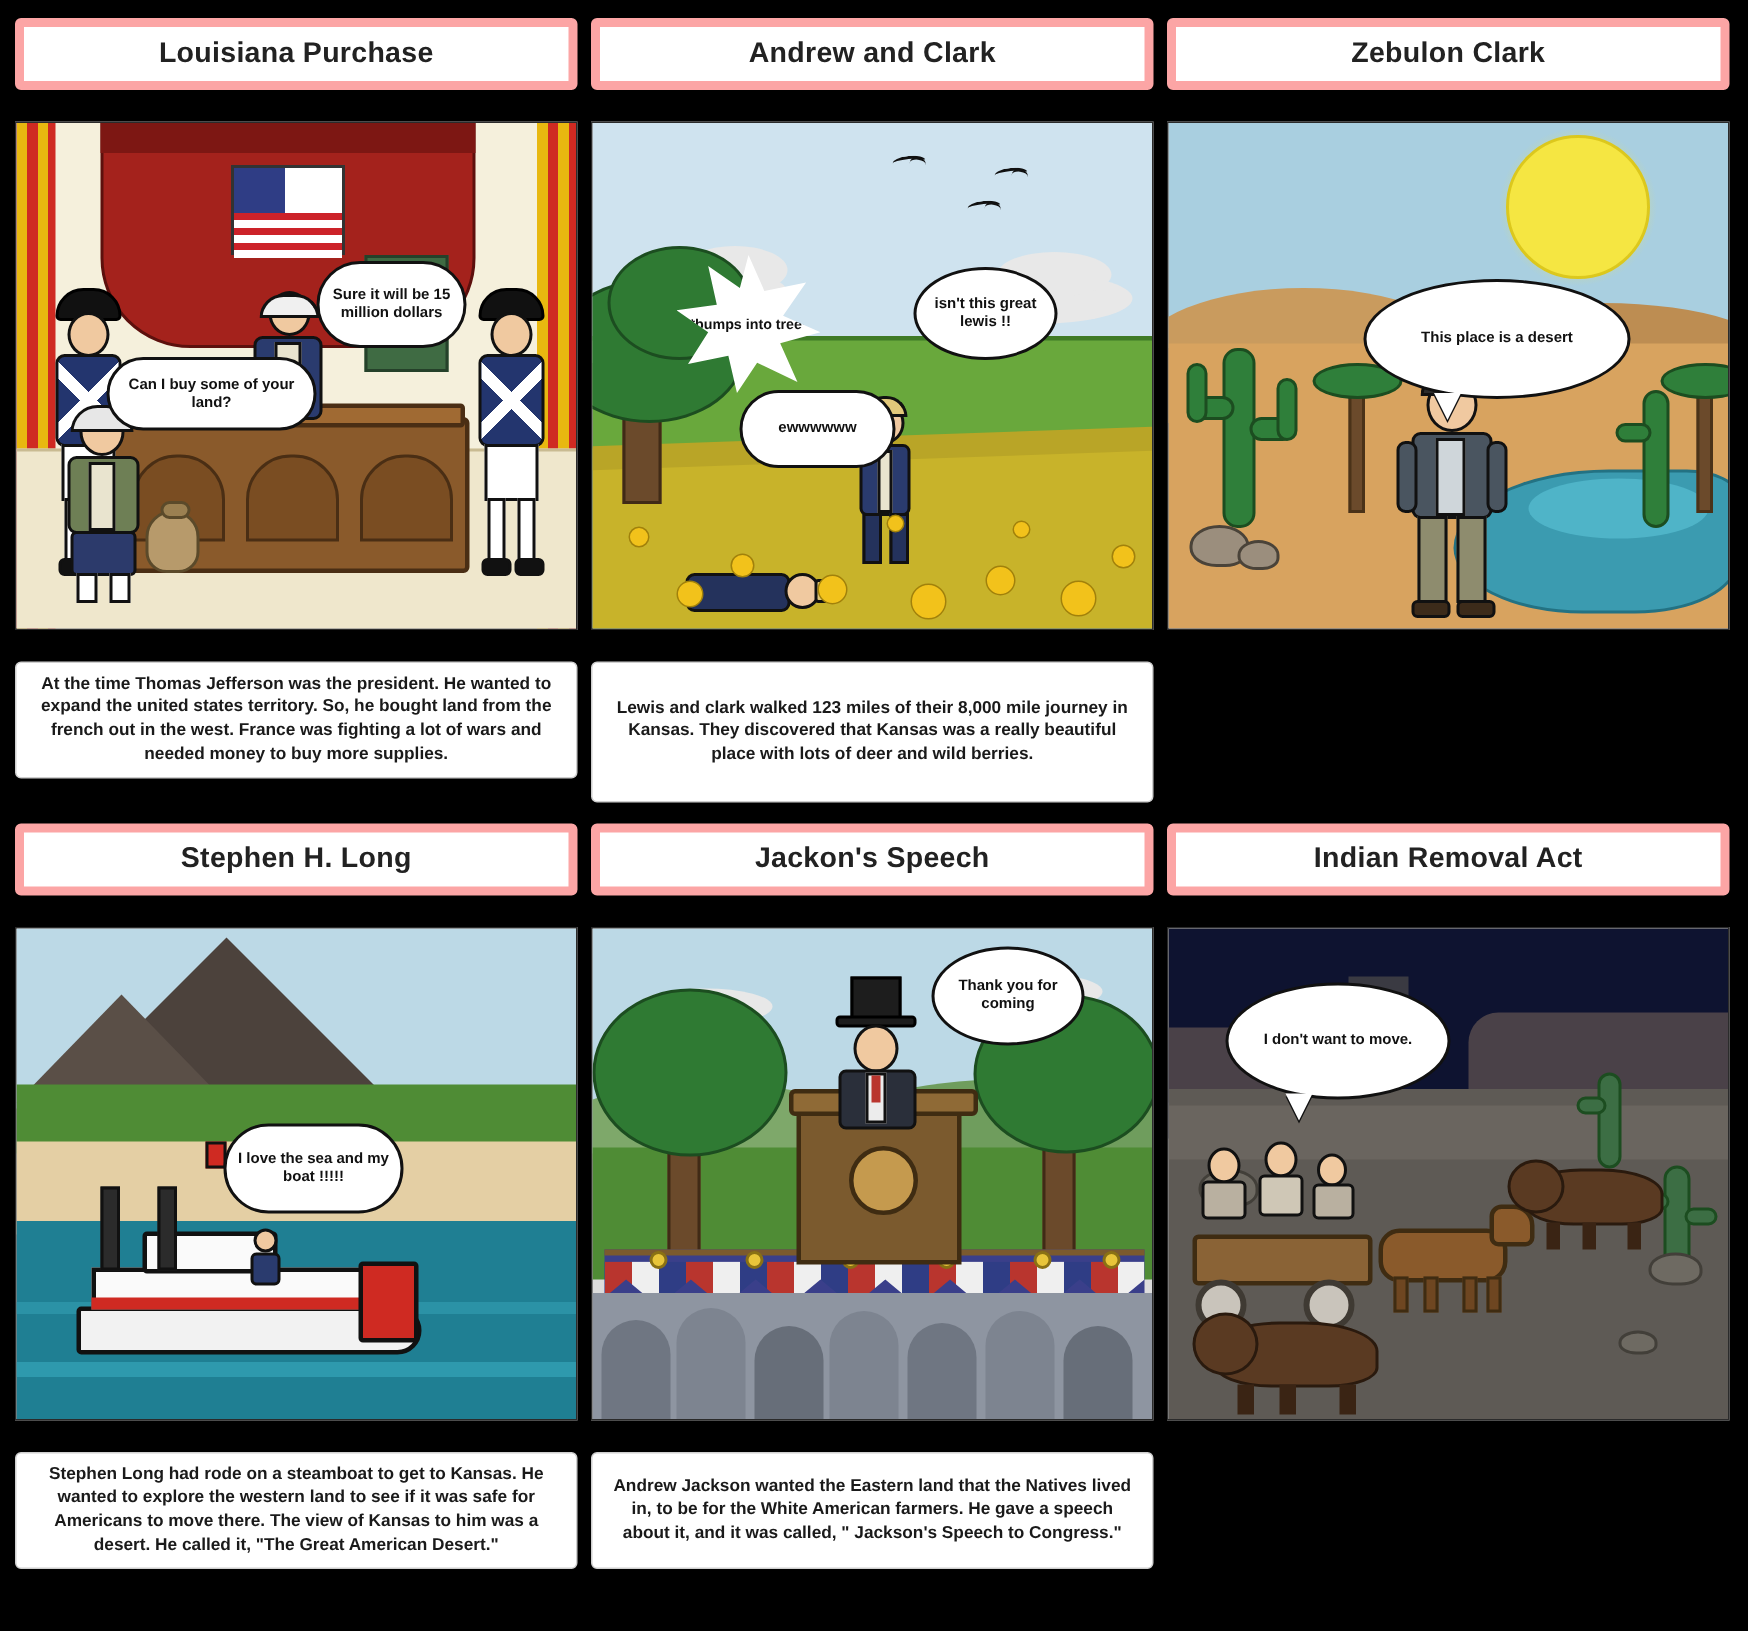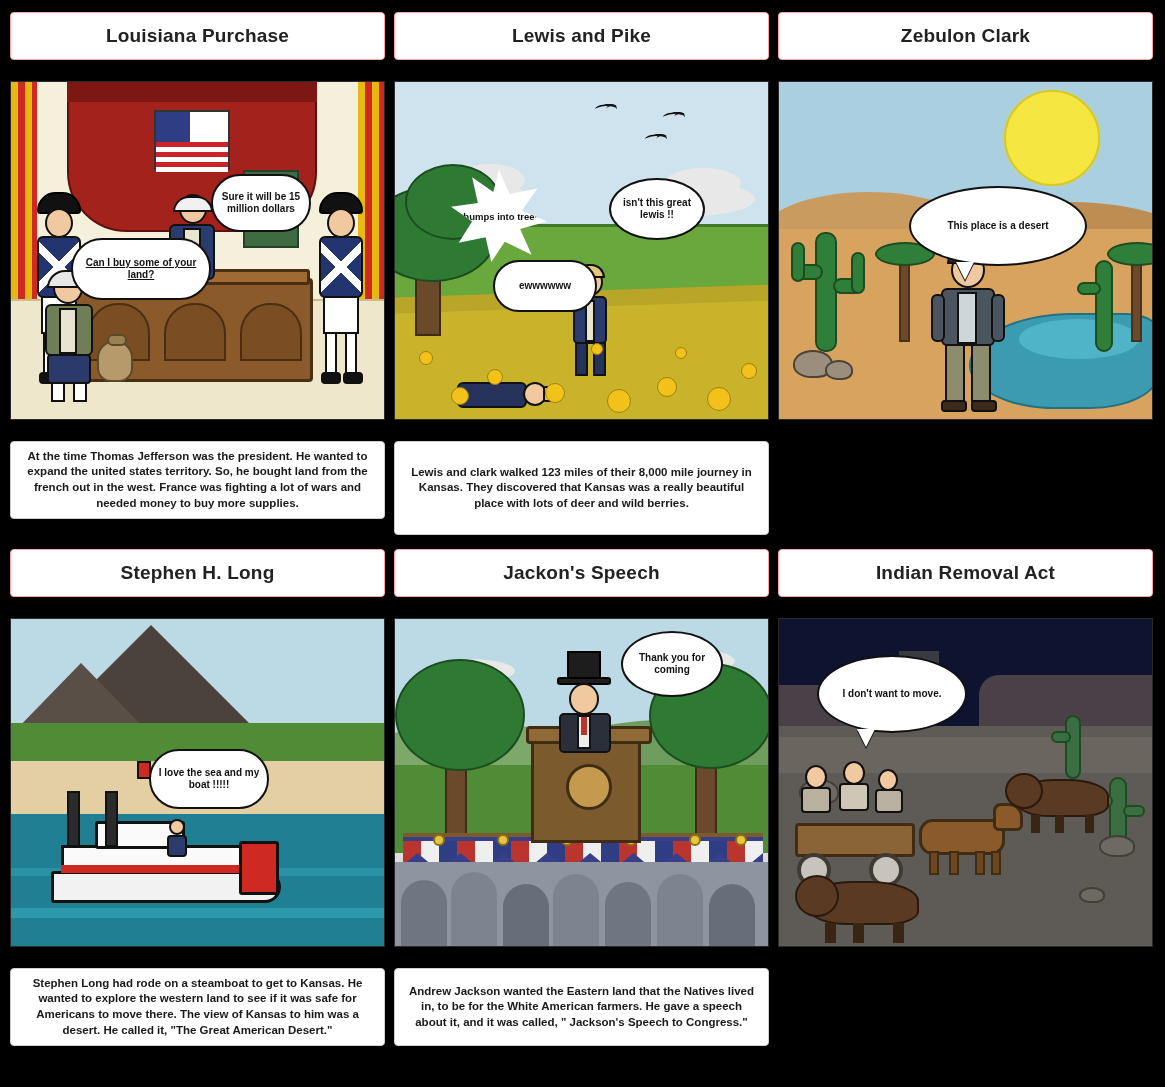--- a/index.html
+++ b/index.html
@@ -12,21 +12,21 @@
   #board {
     position: relative;
     width: 1165px; height: 1087px;
     background: #000000;
     overflow: hidden;
   }
   .cell { position: absolute; }
 
   .title-box {
     background: #ffffff;
-    border: 1px solid #fca5a5;
+    border: 6px solid #fca5a5;
     border-radius: 4px;
     height: 48px;
     display: flex; align-items: center; justify-content: center;
     text-align: center;
   }
   .title-box .t {
     font-size: 19px;
     font-weight: bold;
     color: #222;
     letter-spacing: .2px;
@@ -189,33 +189,33 @@
         <div class="body" style="left:12px;top:110px;width:14px;height:20px;background:#fff;"></div>
         <div class="body" style="left:34px;top:110px;width:14px;height:20px;background:#fff;"></div>
       </div>
       <div style="position:absolute;left:86px;top:258px;width:36px;height:42px;background:#b79a6b;border:2px solid #5b4a2a;border-radius:18px 18px 14px 14px;">
         <div style="position:absolute;left:8px;top:-8px;width:20px;height:12px;background:#9b8051;border:2px solid #5b4a2a;border-radius:6px;"></div>
       </div>
 
       <div class="bubble rect" style="left:200px;top:92px;width:100px;height:58px;">
         <span>Sure it will be 15 million dollars</span>
       </div>
-      <div class="bubble rect" style="left:60px;top:156px;width:140px;height:62px;text-decoration:underline;">
+      <div class="bubble rect" style="left:60px;top:156px;width:140px;height:49px;">
         <span>Can I buy some of your land?</span>
       </div>
     </div>
 
     <div class="caption-box" style="margin-top:21px; height:78px;">
       <span class="c">At the time Thomas Jefferson was the president. He wanted to expand the united states territory. So, he bought land from the french out in the west. France was fighting a lot of wars and needed money to buy more supplies.</span>
     </div>
   </div>
 
   <div class="cell" style="left:394px; top:12px; width:375px;">
     <div class="title-box">
-      <span class="t">Lewis and Pike</span>
+      <span class="t">Andrew and Clark</span>
     </div>
 
     <div class="art" style="margin-top:21px; height:339px;">
       <div class="sky" style="height:160px;background:#cfe3ef;"></div>
       <div class="cloud" style="left:10px;top:96px;width:120px;height:34px;"></div>
       <div class="cloud" style="left:60px;top:82px;width:70px;height:32px;"></div>
       <div class="cloud" style="left:230px;top:100px;width:130px;height:34px;"></div>
       <div class="cloud" style="left:270px;top:86px;width:76px;height:30px;"></div>
       <div class="bird" style="left:200px;top:22px;"></div>
       <div class="bird" style="left:268px;top:30px;"></div>

